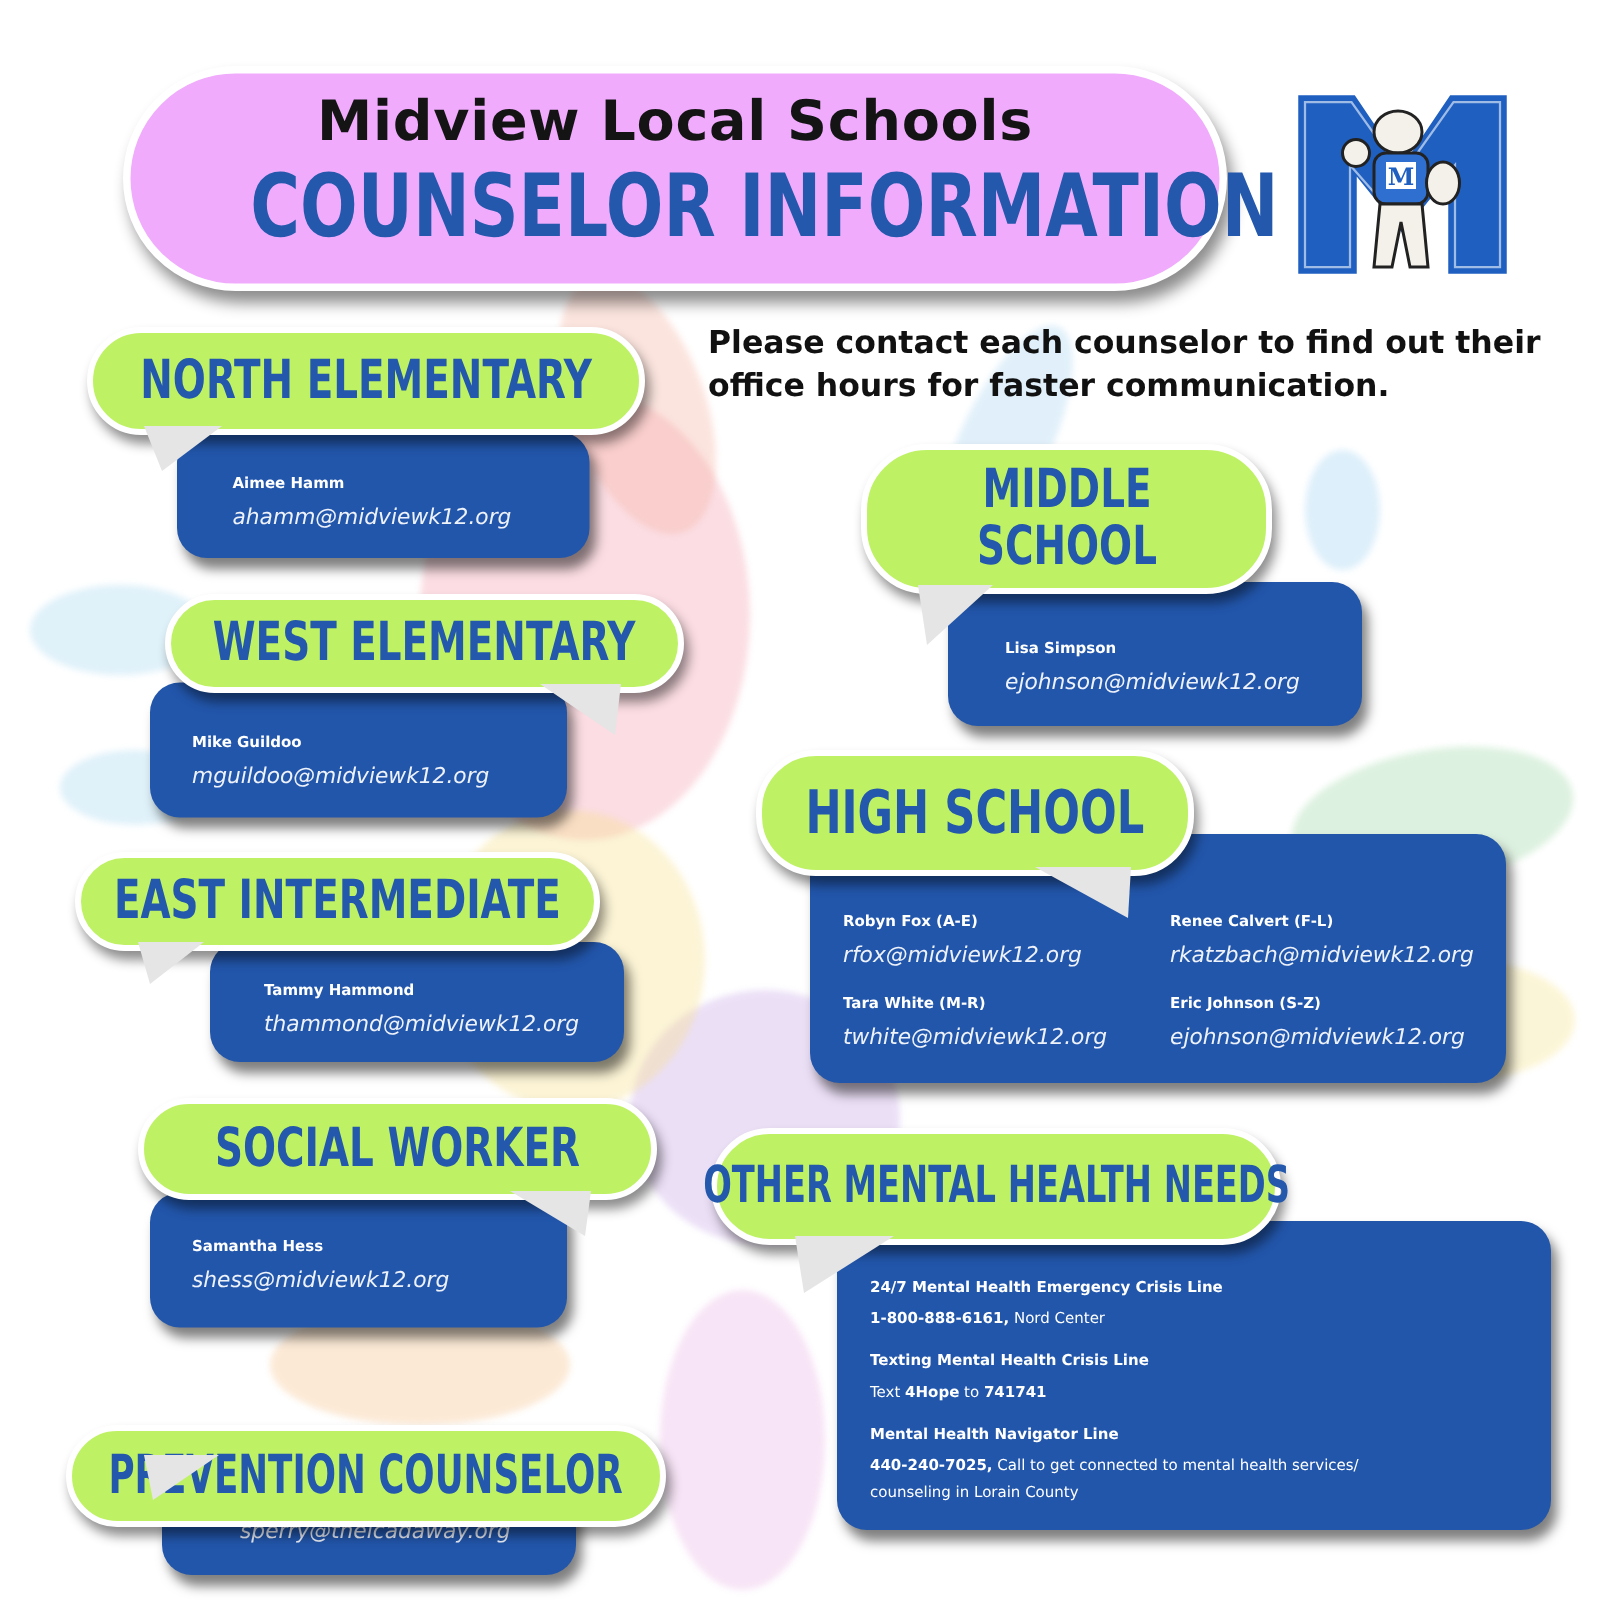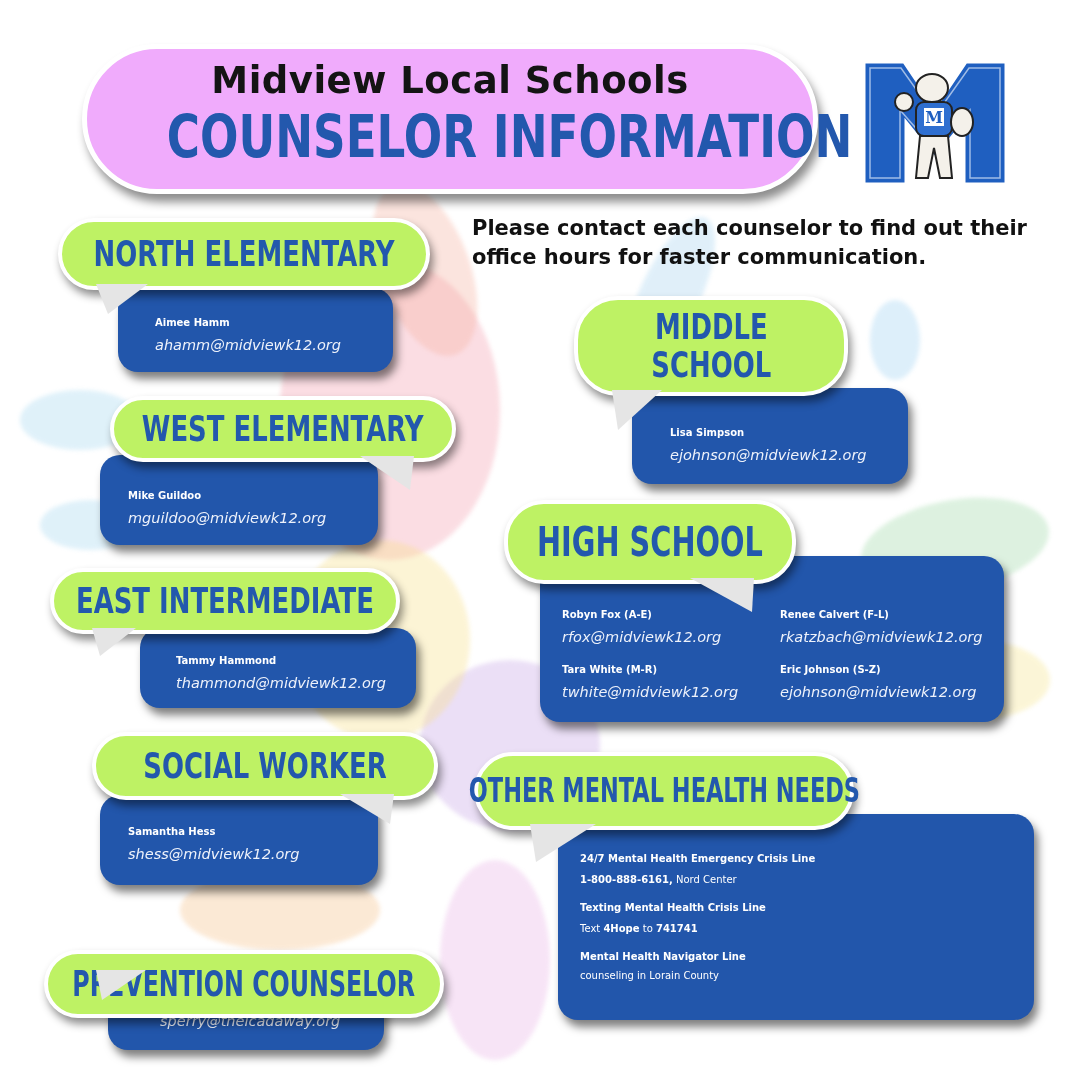--- a/index.html
+++ b/index.html
@@ -199,19 +199,20 @@
   <div style="margin-bottom:7px;">
     <span class="mh-line b">24/7 Mental Health Emergency Crisis Line</span>
     <span class="mh-line"><span class="b">1-800-888-6161,</span><span> Nord Center</span></span>
   </div>
   <div style="margin-bottom:7px;">
     <span class="mh-line b">Texting Mental Health Crisis Line</span>
     <span class="mh-line"><span>Text </span><span class="b">4Hope</span><span> to </span><span class="b">741741</span></span>
   </div>
   <div>
     <span class="mh-line b">Mental Health Navigator Line</span>
+    <span class="mh-line" style="line-height:18px;margin-top:2px;"><span class="b">440-240-7025,</span><span> Call to get connected to mental health services/</span></span>
     <span class="mh-line" style="line-height:18px;">counseling in Lorain County</span>
   </div>
 </div>
 <div class="abs bubble z2" style="left:474px;top:752px;width:380px;height:78px;">
   <span class="bubble-text" style="font-size:34px;transform:scaleX(0.66);">OTHER MENTAL HEALTH NEEDS</span>
 </div>
 <div class="tail z2" style="left:530px;top:824px;border-left:6px solid transparent;border-right:60px solid transparent;border-top:38px solid #e5e5e5;"></div>
 
 </body></html>

